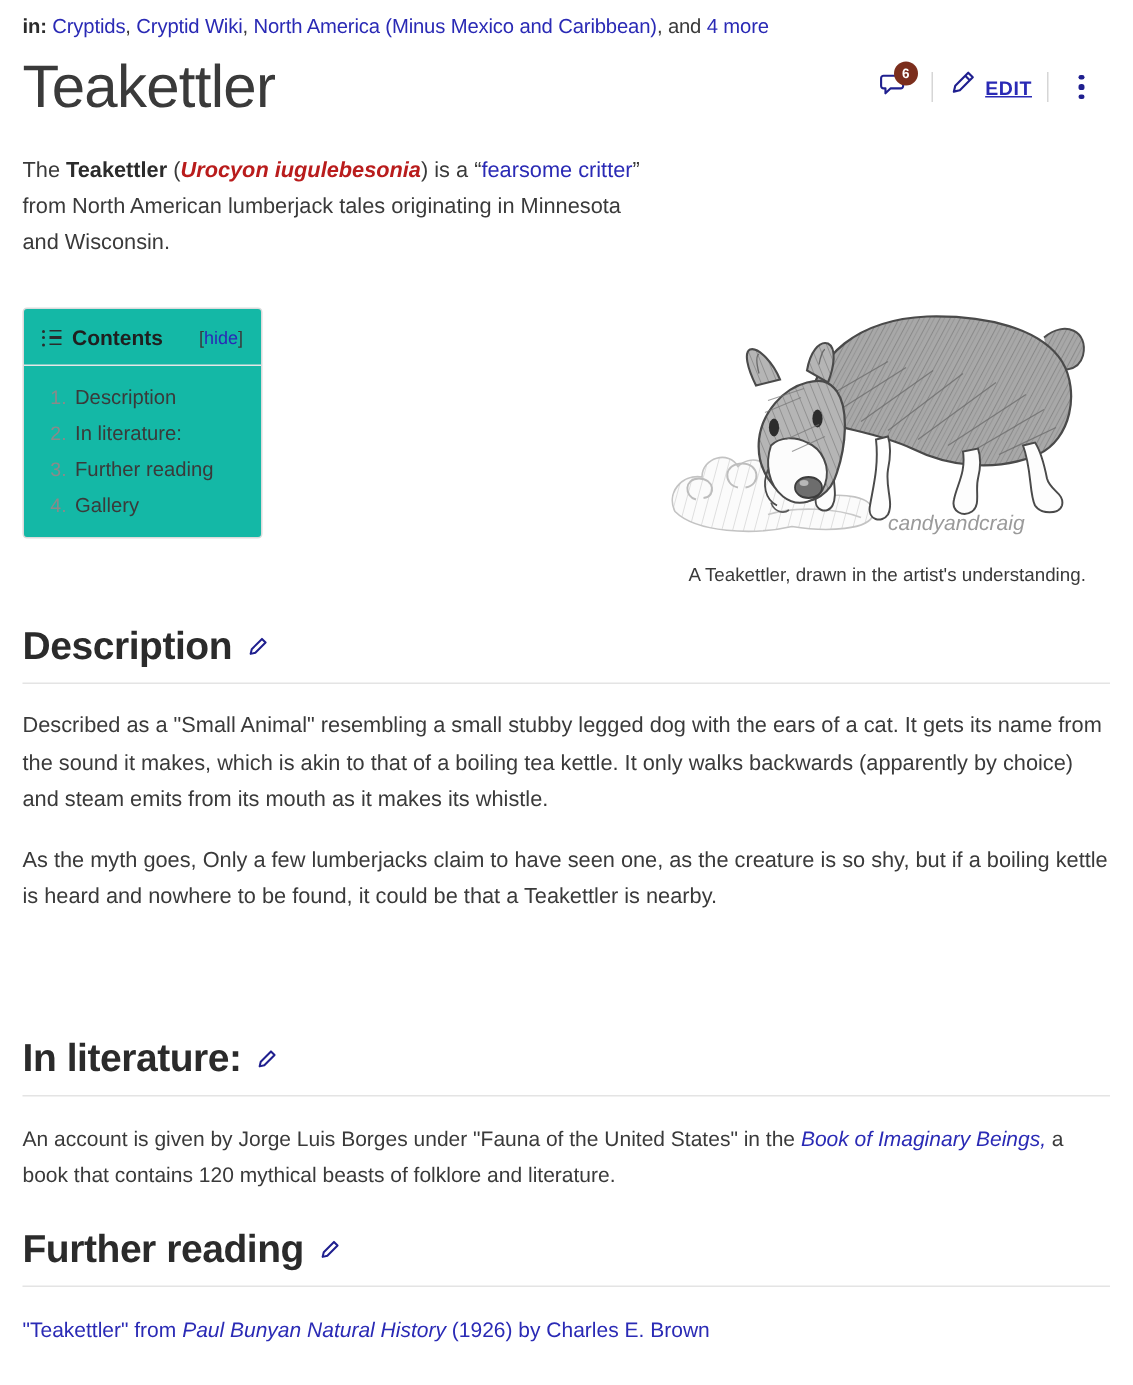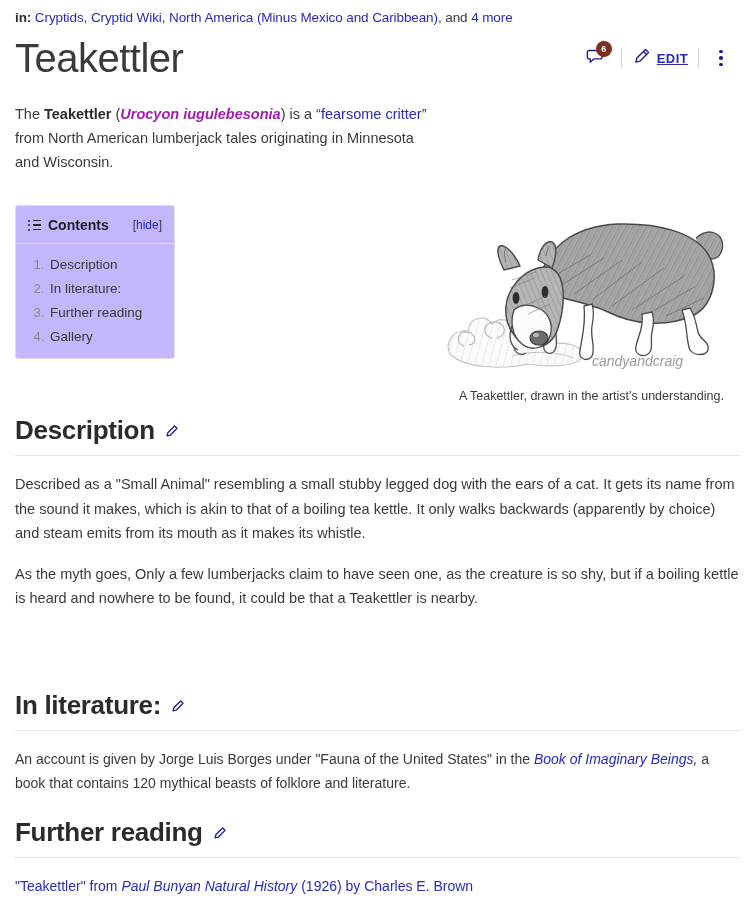--- a/index.html
+++ b/index.html
@@ -128,31 +128,31 @@
 
   
   .intro {
     width: 420px;
     font-size: 14.5px;
     line-height: 24px;
     color: #3a3a3a;
     margin-top: 10px;
   }
   .intro b { font-weight: 700; color: #2b2b2b; }
-  .intro i.sci { font-weight: 700; font-style: italic; color: #a21caf; }
+  .intro i.sci { font-weight: 700; font-style: italic; color: #b91c1c; }
 
   
   .toc {
     position: absolute;
     left: 15px;
     top: 205px;
     width: 160px;
     border: 1px solid #dcdcdc;
     border-radius: 3px;
-    background: #c4b5fd;
+    background: #14b8a6;
     box-sizing: border-box;
   }
   .toc-head {
     display: flex;
     align-items: center;
     padding: 11px 12px 10px 12px;
     border-bottom: 1px solid #e6e6e6;
   }
   .toc-icon {
     display: inline-flex;
@@ -199,21 +199,21 @@
   .toc-list li a {
     color: #3a3a3a;
     text-decoration: none;
     font-size: 13.5px;
   }
 
   
   .figure {
     position: absolute;
     right: 16px;
-    top: 214px;
+    top: 201px;
     width: 290px;
   }
   .figure .art {
     width: 290px;
     height: 168px;
     display: block;
   }
   .figcap {
     margin-top: 6px;
     font-size: 12.5px;

